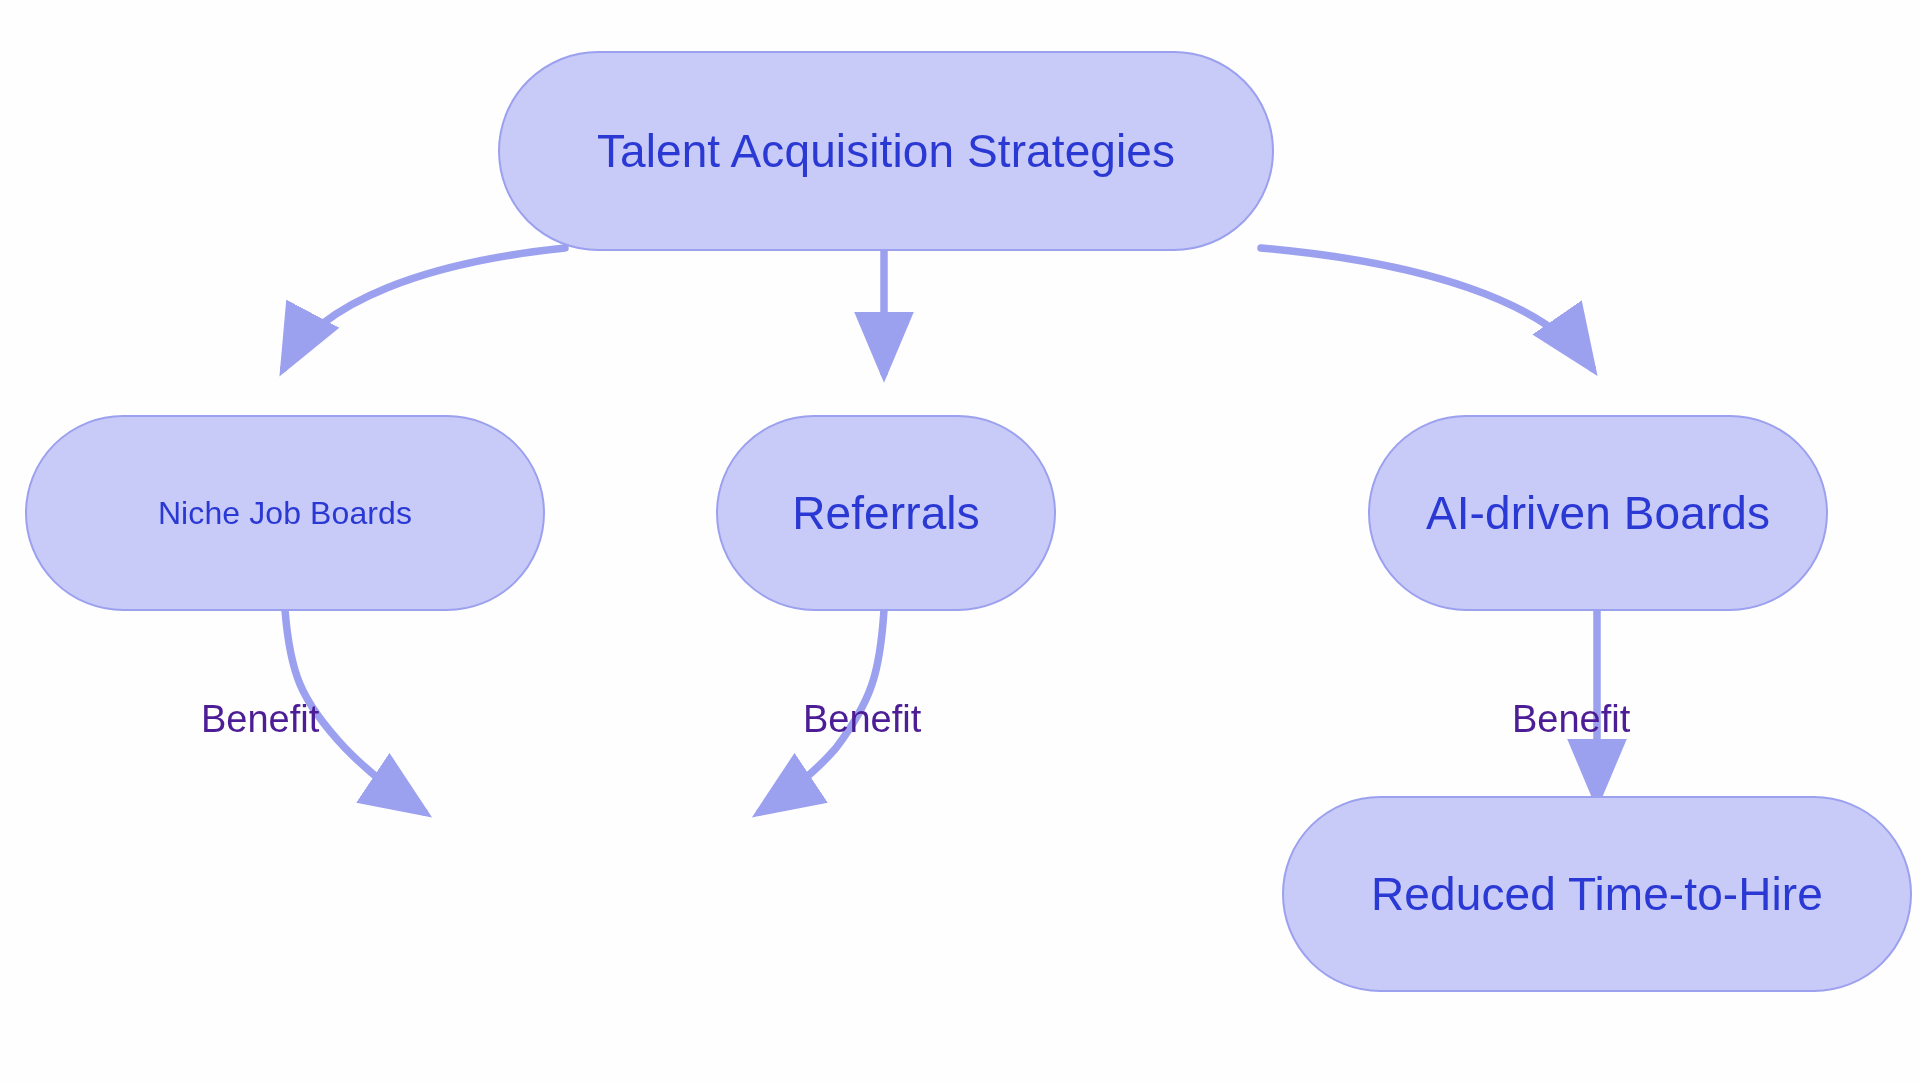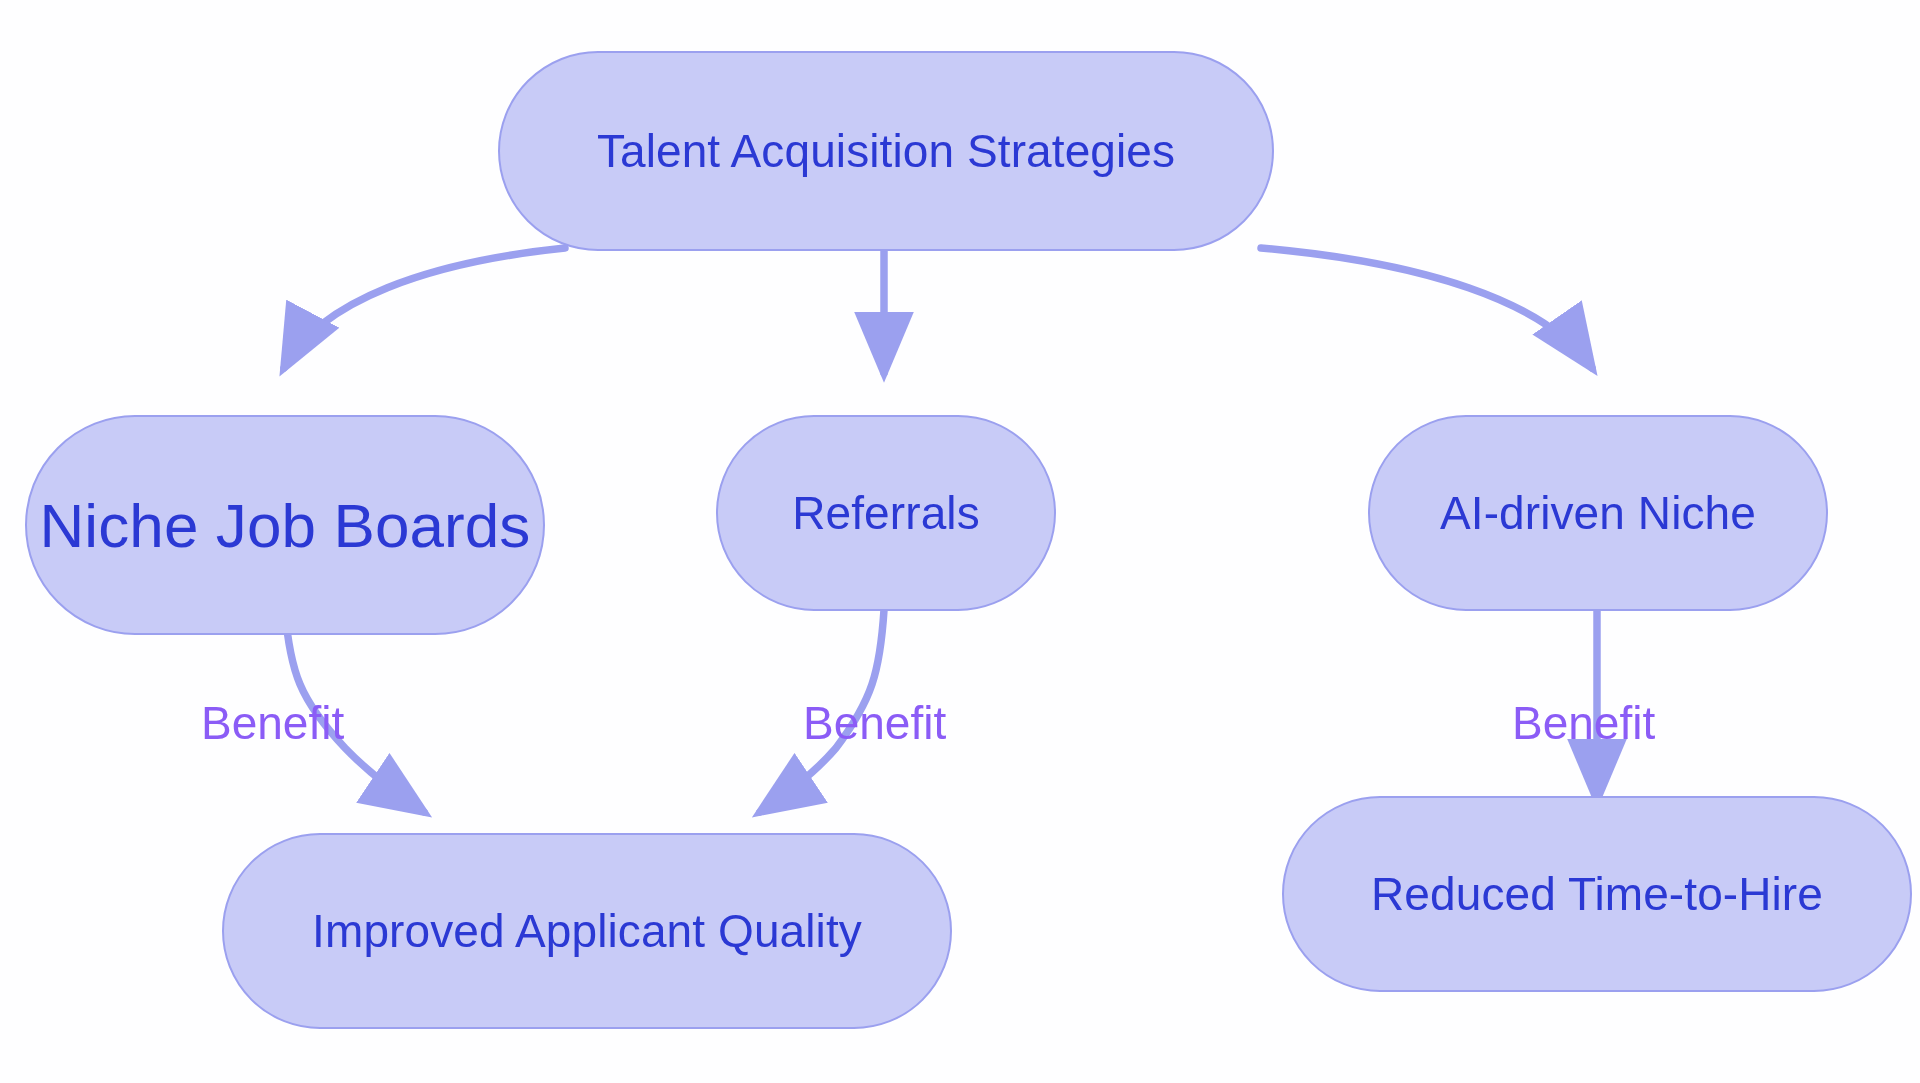--- a/index.html
+++ b/index.html
@@ -39,22 +39,22 @@
     color: #2b39d4;
     letter-spacing: 0.1px;
     white-space: nowrap;
   }
   .node-label {
     color: #2b39d4;
     font-weight: 400;
   }
   .edge-label {
     position: absolute;
-    color: #8b5cf6;
-    font-size: 46px;
+    color: #4c1d95;
+    font-size: 38px;
     white-space: nowrap;
     background: transparent;
     line-height: 1;
   }
 </style>
 </head>
 <body>
 
 <div id="diagram-root">
 
@@ -75,35 +75,32 @@
 
     <path d="M 884,610 C 880,672 872,700 836,748 C 812,776 784,796 760,812" fill="none" stroke="#9ba0ef" stroke-width="7.5" stroke-linecap="round" marker-end="url(#arrowhead)"></path>
 
     <path d="M 1597,610 L 1597,800" fill="none" stroke="#9ba0ef" stroke-width="7.5" stroke-linecap="round" marker-end="url(#arrowhead)"></path>
   </svg>
 
   <div class="node" style="left:498px; top:51px; width:776px; height:200px; font-size:46px;">
     <span class="node-label">Talent Acquisition Strategies</span>
   </div>
 
-  <div class="node" style="left:25px; top:415px; width:520px; height:220px; font-size:62px;">
+  <div class="node" style="left:25px; top:415px; width:520px; height:196px; font-size:32px;">
     <span class="node-label">Niche Job Boards</span>
   </div>
 
   <div class="node" style="left:716px; top:415px; width:340px; height:196px; font-size:46px;text-align:right;">
     <span class="node-label">Referrals</span>
   </div>
 
   <div class="node" style="left:1368px; top:415px; width:460px; height:196px; font-size:46px;">
-    <span class="node-label">AI-driven Niche</span>
+    <span class="node-label">AI-driven Boards</span>
   </div>
 
-  <div class="node" style="left:222px; top:833px; width:730px; height:196px; font-size:46px;">
-    <span class="node-label">Improved Applicant Quality</span>
-  </div>
 
   <div class="node" style="left:1282px; top:796px; width:630px; height:196px; font-size:46px;">
     <span class="node-label">Reduced Time-to-Hire</span>
   </div>
 
   <div class="edge-label" style="left:201px; top:700px;">Benefit</div>
 
   <div class="edge-label" style="left:803px; top:700px;">Benefit</div>
 
   <div class="edge-label" style="left:1512px; top:700px;">Benefit</div>

